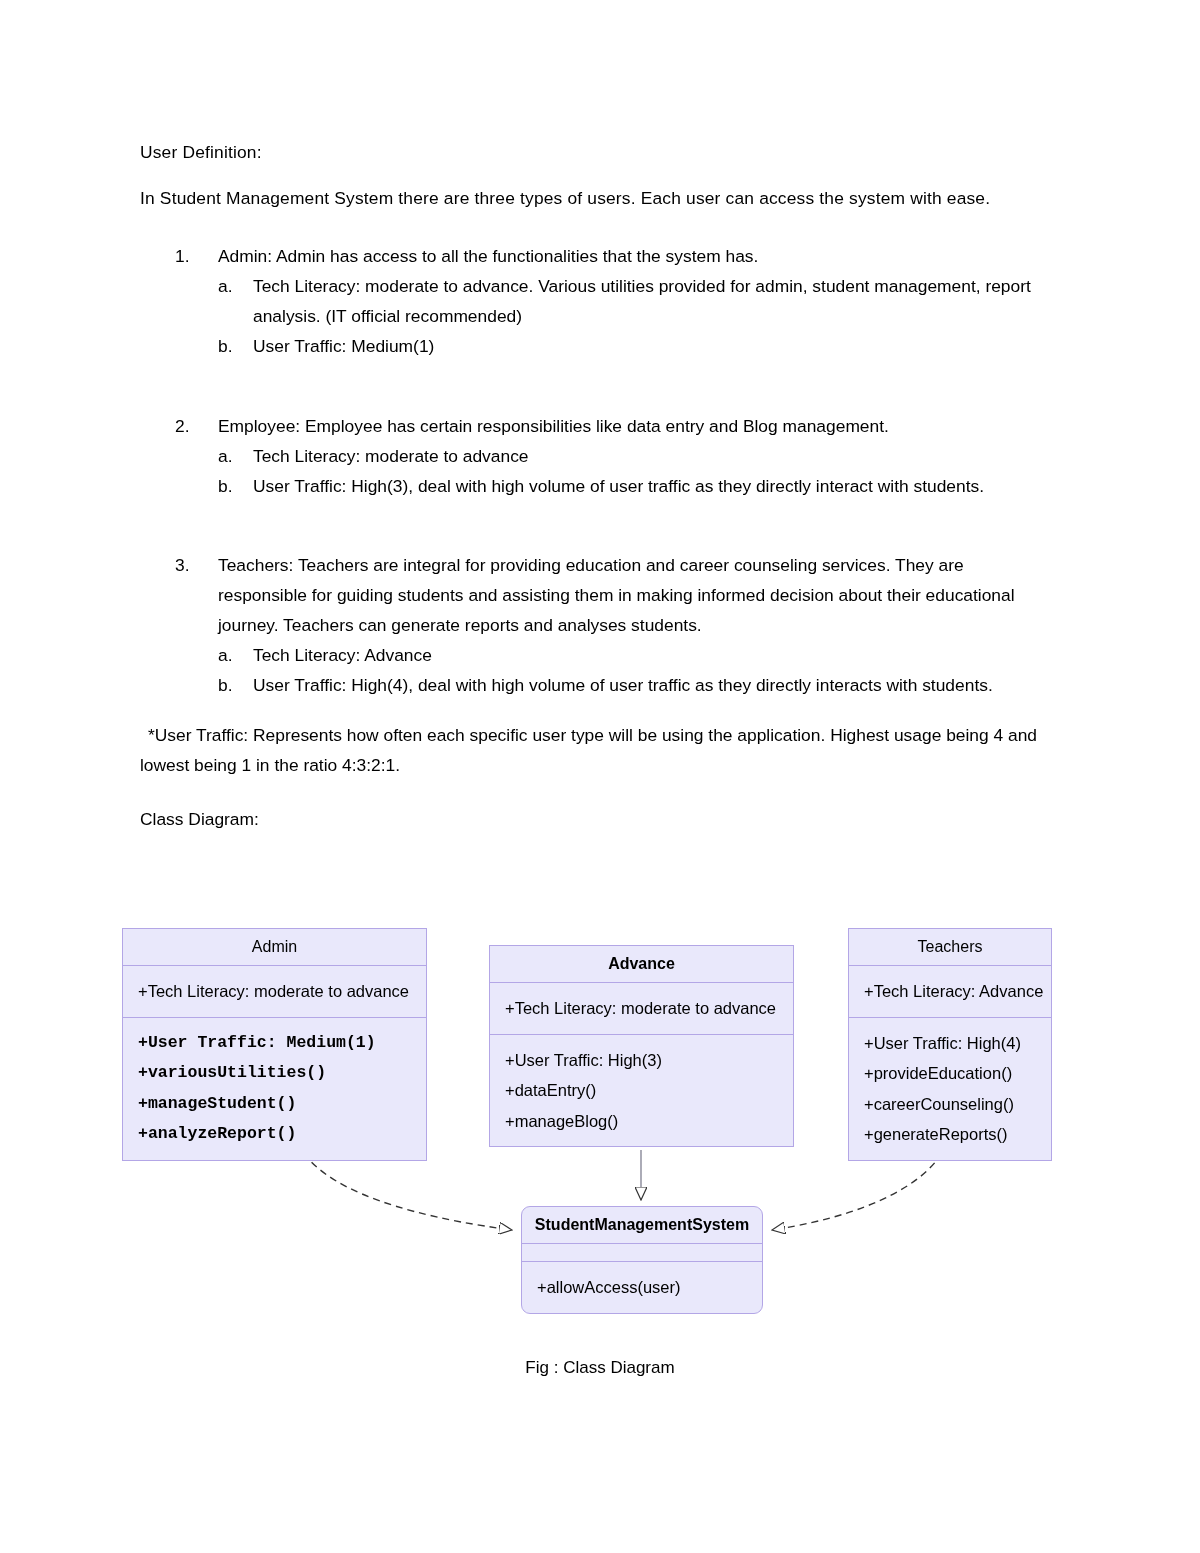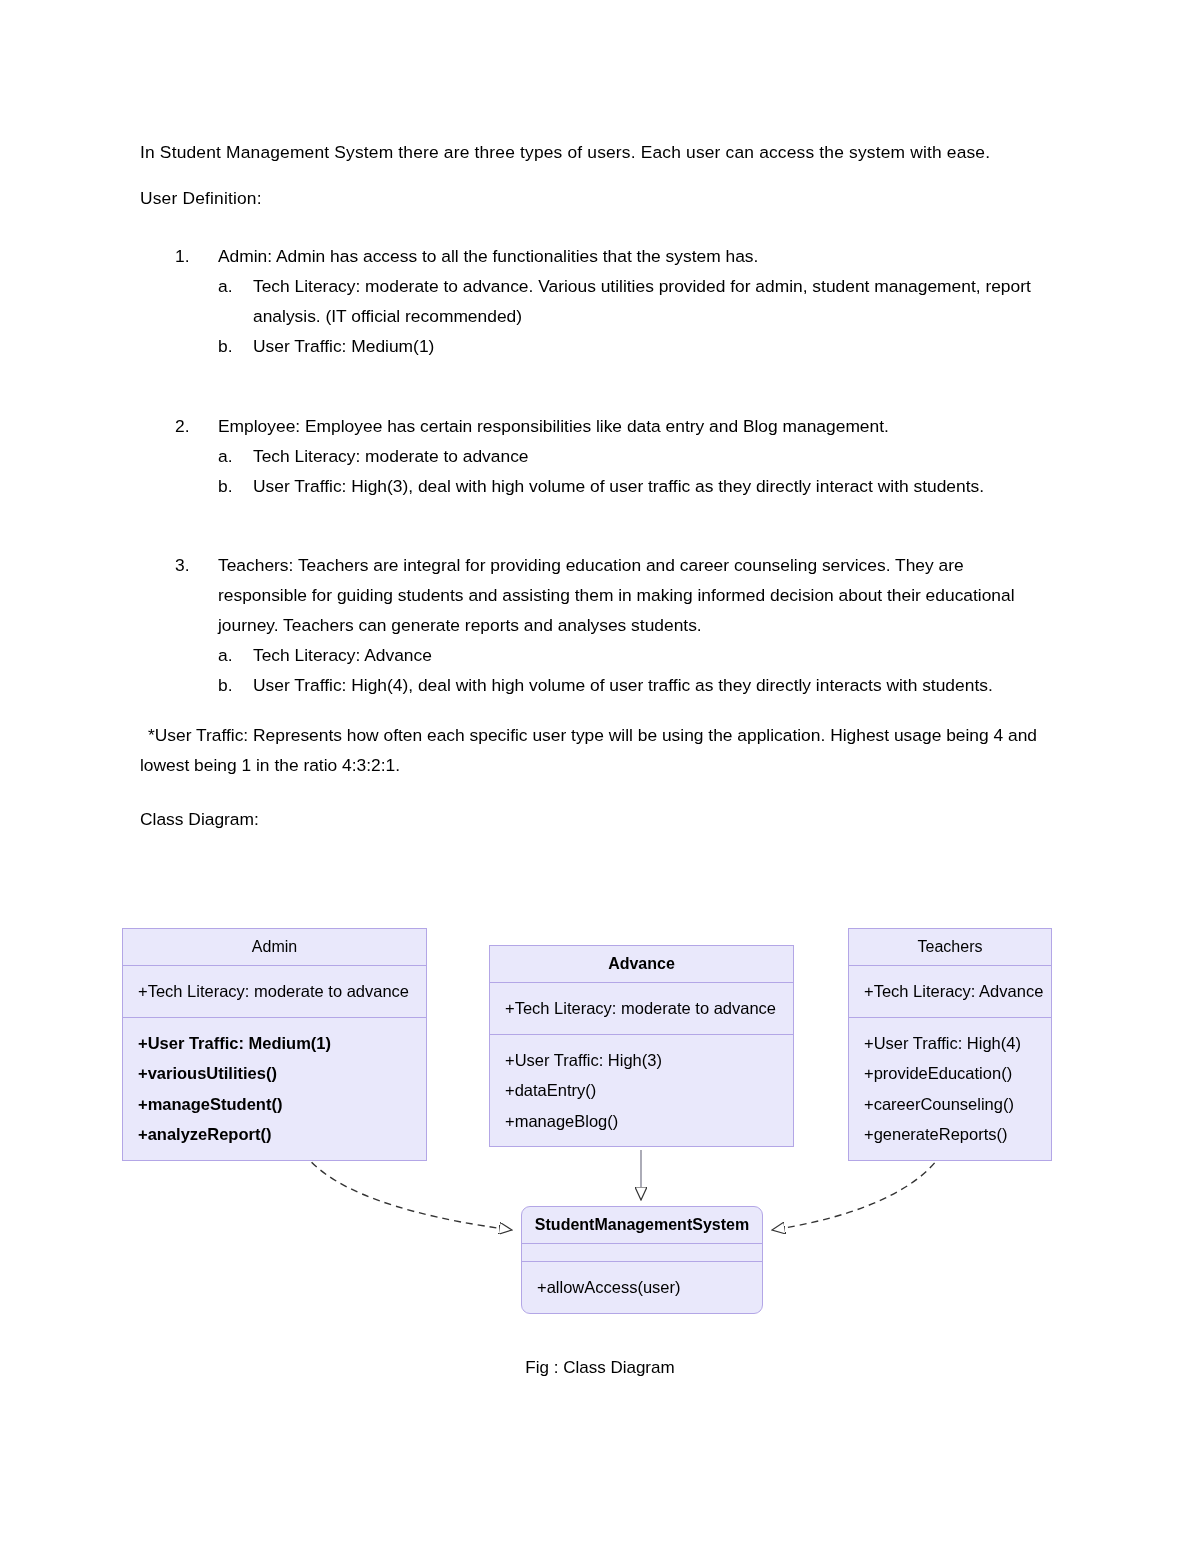--- a/index.html
+++ b/index.html
@@ -126,21 +126,21 @@
     padding: 0;
     height: 17px;
   }
   .uml-item {
     font-size: 16.5px;
     line-height: 1.0;
     padding: 7px 6px 7px 7px;
     white-space: nowrap;
     color: #000;
   }
-  .uml-item.bold { font-weight: bold; }
+  .uml-item.bold { font-weight: bold; font-family: Liberation Mono, monospace; }
   .uml-title.bold { font-weight: bold; }
 
   
   #box-admin    { left: 122px;  top: 28px;  width: 305px; }
   #box-employee { left: 489px;  top: 45px;  width: 305px; }
   #box-teachers { left: 848px;  top: 28px;  width: 204px; }
   #box-sms      { left: 521px;  top: 306px; width: 242px; border-radius: 9px; }
 
   .svg-layer {
     position: absolute;
@@ -161,23 +161,23 @@
     color: #000;
   }
 </style>
 </head>
 <body>
 
 <div class="page">
 
   <div class="doc-body">
 
+    <p class="para">User Definition:</p>
+
     <p class="para">In Student Management System there are three types of users. Each user can access the system with ease.</p>
-
-    <p class="para">User Definition:</p>
 
     <ul class="olist">
 
       <li>
         <span class="marker">1.</span>
         <span class="txt">Admin:  Admin has access to all the functionalities that the system has.</span>
         <ul class="alist">
           <li>
             <span class="marker">a.</span>
             <span class="txt">Tech Literacy: moderate to advance. Various utilities provided for admin, student management, report analysis. (IT official recommended)</span>

